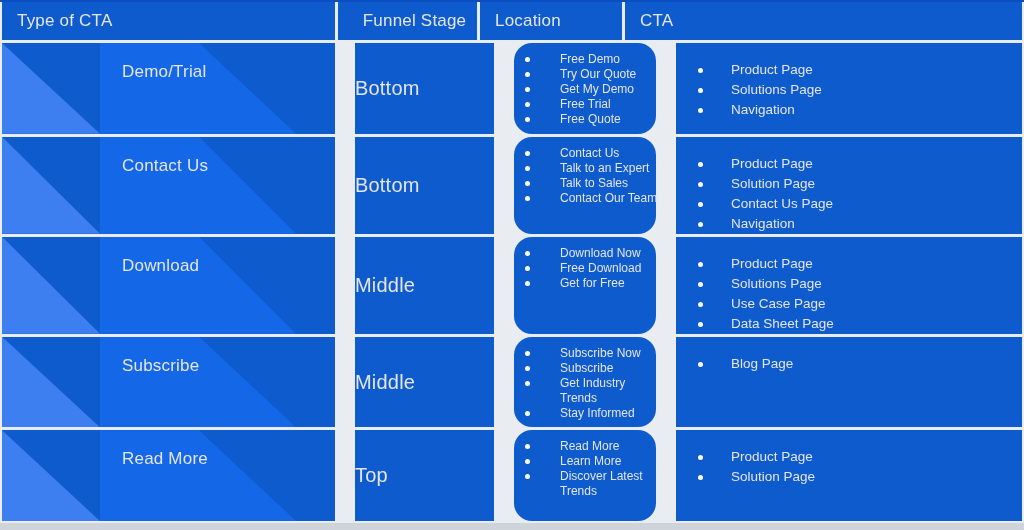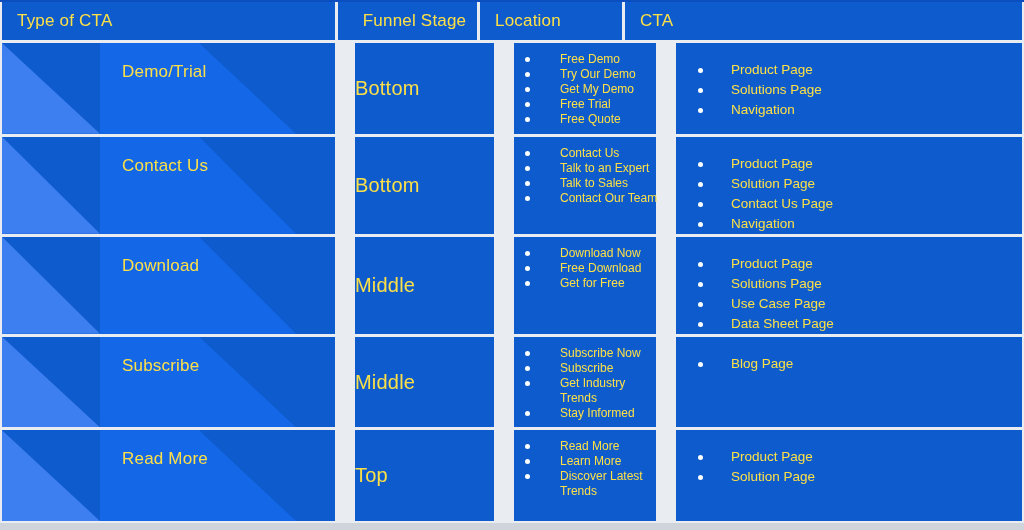--- a/index.html
+++ b/index.html
@@ -14,21 +14,21 @@
     padding: 0 2px 2px 2px;
     border-top: 2px solid var(--top-edge, #0a4ec0);
     height: 523px; width: 1024px;
   }
 
   .grid-row { display: grid; grid-template-columns: 333px 139px 142px 1fr; gap: 3px; }
   .thead { height: 38px; }
   .tbody { flex: 1; display: flex; flex-direction: column; gap: 3px; }
   .row { flex: 1; gap: 20px; }
 
-  .cell { background: var(--base-blue, #0d5bcd); color: #fde047; position: relative; overflow: hidden; }
+  .cell { background: var(--base-blue, #0d5bcd); color: #e5e5e5; position: relative; overflow: hidden; }
 
   
   .hcell { display: flex; align-items: center; font-size: 17px; letter-spacing: .2px; padding-left: 14px; }
   .hcell.pad { padding-left: 15px; }
   .hcell.center { justify-content: center; }
 
   
   .type-cell { overflow: hidden; }
   .tri { position: absolute; top: 0; bottom: 0; pointer-events: none; }
   .tri-light {
@@ -45,21 +45,21 @@
 
   
   .funnel-cell { display: flex; align-items: center; justify-content: flex-start; font-size: 20px; letter-spacing: .2px; }
 
   
   .blist { list-style: none; }
   .blist li { display: flex; align-items: flex-start; }
   .dot { flex: 0 0 auto; width: 5px; height: 5px; border-radius: 50%; background: #ffffff; }
   .txt { white-space: pre; }
 
-  .cta-cell { overflow: visible; z-index: 2; }
+  .cta-cell { overflow: visible; z-index: 2; border-radius: 18px; }
   .cta-list { padding: 9px 0 0 11px; }
   .cta-list li { line-height: 15px; }
   .cta-list .dot { margin-top: 5px; }
   .cta-list .txt { margin-left: 30px; font-size: 12px; }
 
   .location-list { padding: 17px 0 0 22px; }
   .location-list li { line-height: 20px; }
   .location-list .dot { margin-top: 8px; }
   .location-list .txt { margin-left: 28px; font-size: 13.5px; }
 
@@ -97,21 +97,21 @@
       <span>Bottom</span>
     </div>
     <div class="cell cta-cell">
       <ul class="blist cta-list">
               <li>
                 <span class="dot"></span>
                 <span class="txt">Free Demo</span>
               </li>
               <li>
                 <span class="dot"></span>
-                <span class="txt">Try Our Demo</span>
+                <span class="txt">Try Our Quote</span>
               </li>
               <li>
                 <span class="dot"></span>
                 <span class="txt">Get My Demo</span>
               </li>
               <li>
                 <span class="dot"></span>
                 <span class="txt">Free Trial</span>
               </li>
               <li>

